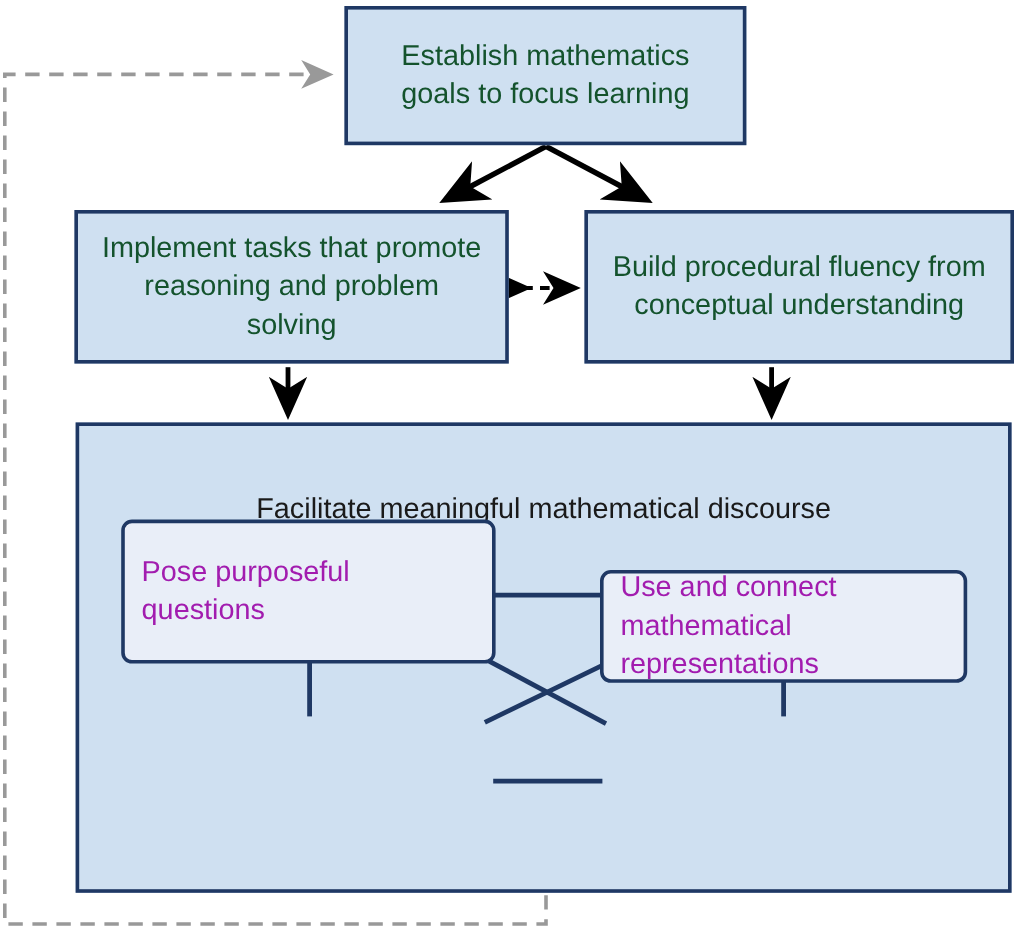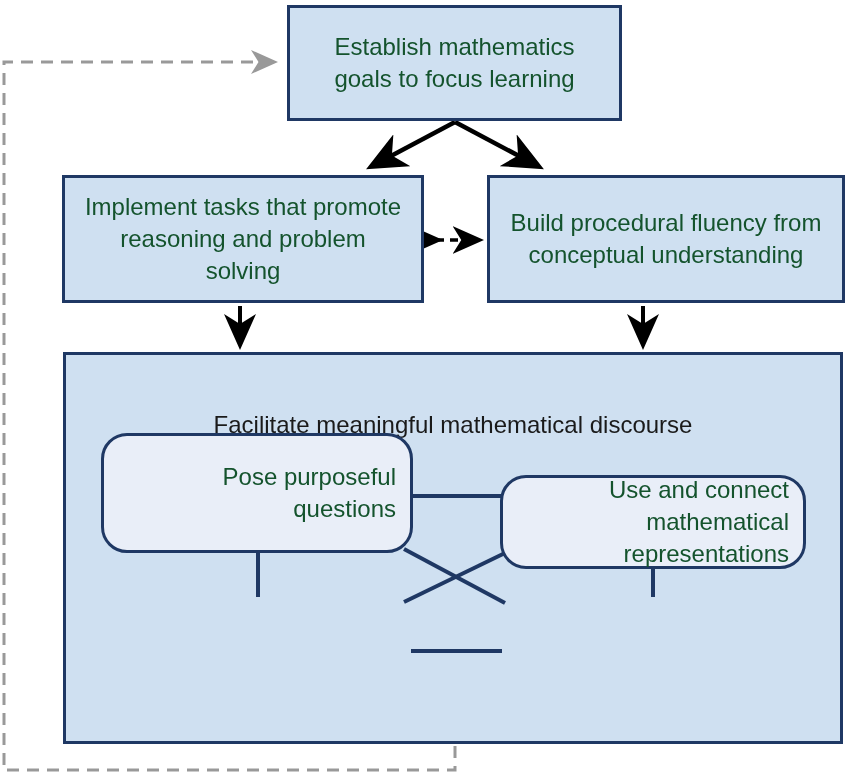--- a/index.html
+++ b/index.html
@@ -53,26 +53,26 @@
     text-align: center;
     font-size: 24px;
     color: #1a1a1a;
     margin-top: 38px;
   }
   .inner-box {
     position: absolute;
     box-sizing: border-box;
     background: #e9eef8;
     border: 3px solid #1f3864;
-    border-radius: 26px;
-    color: #14532d;
+    border-radius: 9px;
+    color: #a21caf;
     display: flex;
     align-items: center;
     justify-content: center;
-    text-align: right;
+    text-align: left;
     font-size: 24px;
     line-height: 1.33;
     z-index: 3;
   }
   .inner-box .label { padding: 0 14px; }
   #node-establish   { left: 287px; top: 5px;   width: 335px; height: 116px; }
   #node-implement   { left: 62px;  top: 175px; width: 362px; height: 128px; align-items: center; }
   #node-build       { left: 487px; top: 175px; width: 358px; height: 128px; text-align: center; }
   #node-pose        { left: 35px;  top: 78px;  width: 312px; height: 120px; }
   #node-use-connect { left: 434px; top: 78px;  width: 306px; height: 94px; margin-top: 42px; }

